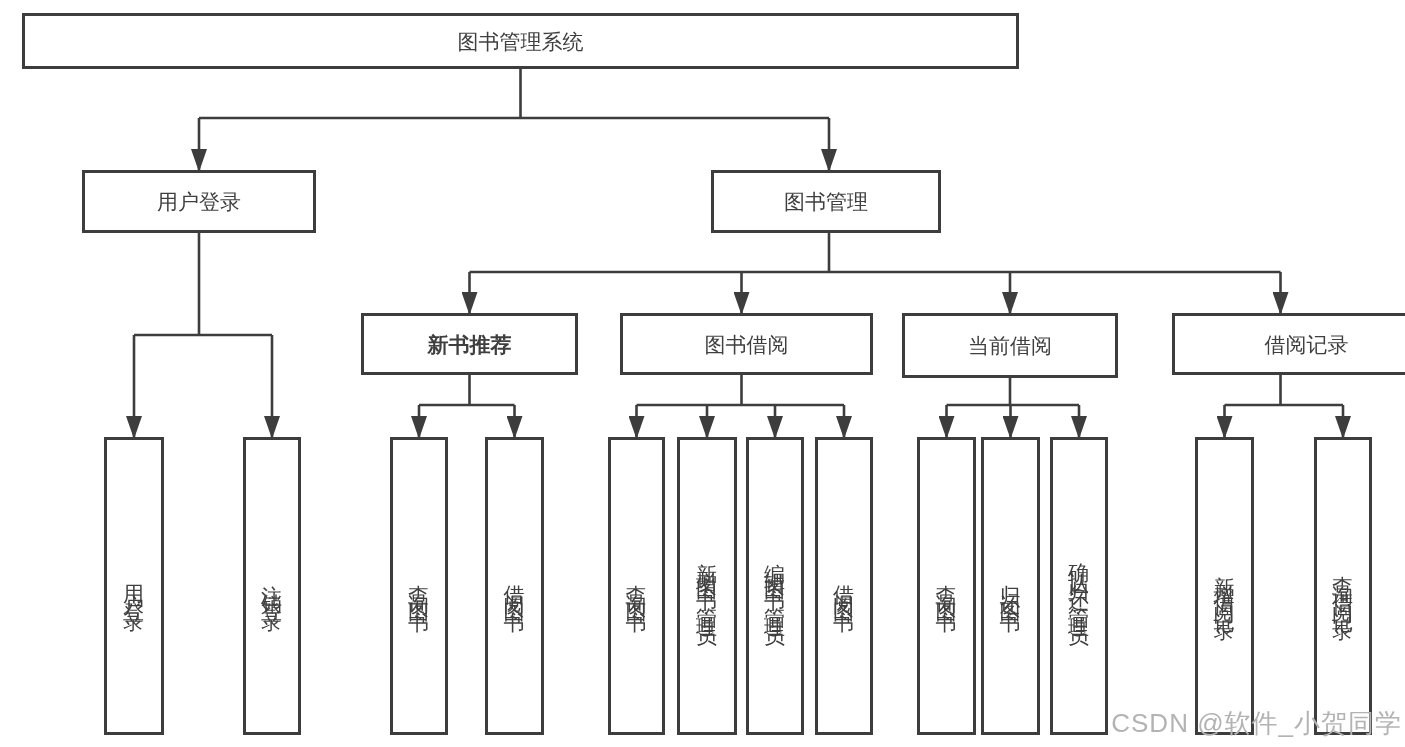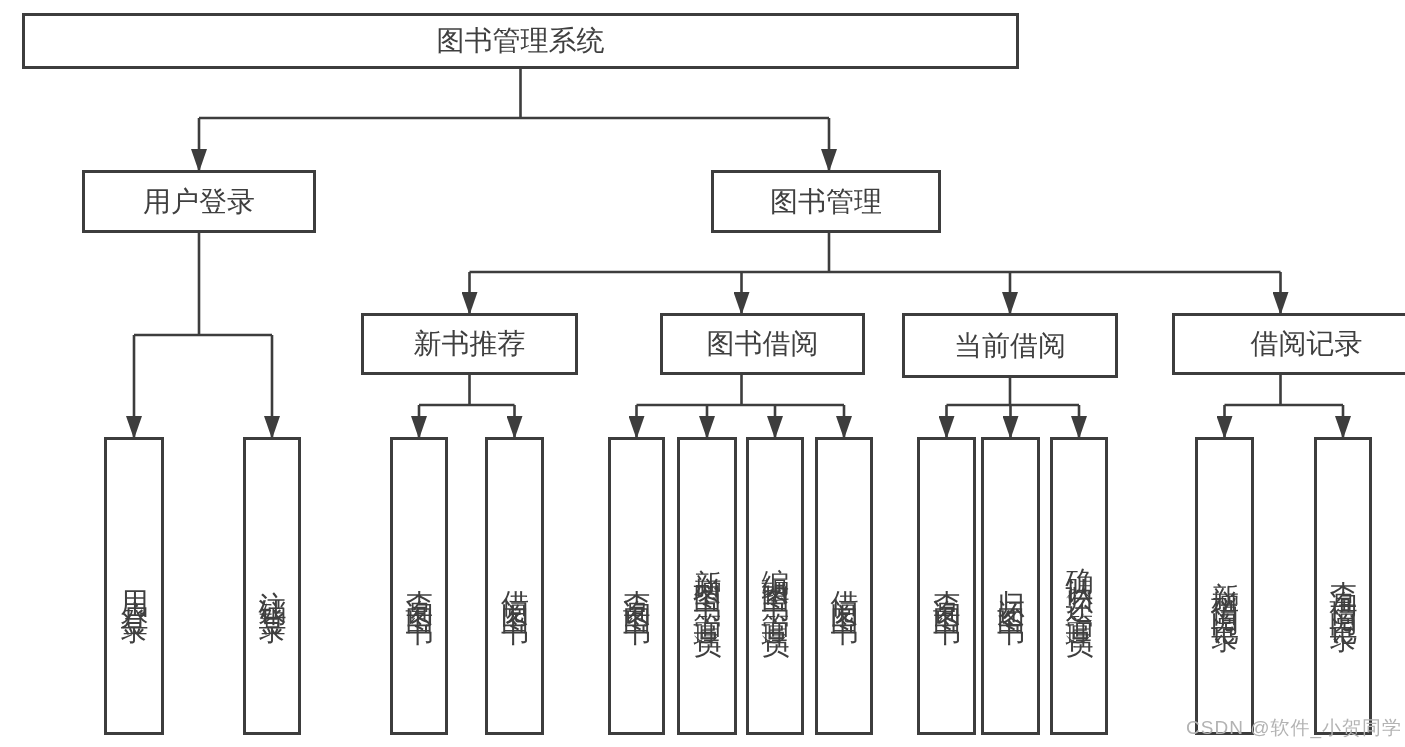--- a/index.html
+++ b/index.html
@@ -28,37 +28,37 @@
   }
   .node{
     position:absolute;
     box-sizing:border-box;
     background:var(--background);
     border:3px solid var(--line);
     color:var(--text);
     display:flex;
     align-items:center;
     justify-content:center;
-    font-size:28px;
+    font-size:21px;
     line-height:1;
     z-index:2;
     white-space:nowrap;
   }
   .vnode{
     writing-mode:vertical-rl;
     text-orientation:mixed;
     letter-spacing:9px;
     white-space:normal;
   }
   .watermark{
     position:absolute;
     right:3px;
     bottom:6px;
     z-index:3;
-    font-size:19px;
+    font-size:26px;
     color:var(--watermark);
     letter-spacing:1px;
   }
 </style>
 </head>
 <body>
 
 <div class="stage">
 
   <svg class="connectors" width="1405" height="747" viewBox="0 0 1405 747" aria-hidden="true">
@@ -102,22 +102,22 @@
       <line x1="1224.5" y1="405" x2="1224.5" y2="439" marker-end="url(#arrow)"></line>
       <line x1="1343" y1="405" x2="1343" y2="439" marker-end="url(#arrow)"></line>
     </g>
   </svg>
 
   <div class="node" style="left:22px;top:13px;width:997px;height:56px;">图书管理系统</div>
 
   <div class="node" style="left:82px;top:170px;width:234px;height:63px;">用户登录</div>
   <div class="node" style="left:711px;top:170px;width:230px;height:63px;">图书管理</div>
 
-  <div class="node" style="left:361px;top:313px;width:217px;height:62px;">新书推荐</div>
-  <div class="node" style="left:660px;top:313px;width:205px;height:62px;">图书借阅</div>
+  <div class="node" style="left:361px;top:313px;width:217px;height:62px;font-weight:bold;">新书推荐</div>
+  <div class="node" style="left:620px;top:313px;width:253px;height:62px;">图书借阅</div>
   <div class="node" style="left:902px;top:313px;width:216px;height:65px;">当前借阅</div>
   <div class="node" style="left:1172px;top:313px;width:251px;height:62px;padding-left:18px;">借阅记录</div>
 
   <div class="node vnode" style="left:104px;top:437px;width:60px;height:298px;">用户登录</div>
   <div class="node vnode" style="left:243px;top:437px;width:58px;height:298px;">注销登录</div>
 
   <div class="node vnode" style="left:390px;top:437px;width:58px;height:298px;">查询图书</div>
   <div class="node vnode" style="left:485px;top:437px;width:59px;height:298px;">借阅图书</div>
 
   <div class="node vnode" style="left:608px;top:437px;width:57px;height:298px;">查询图书</div>

